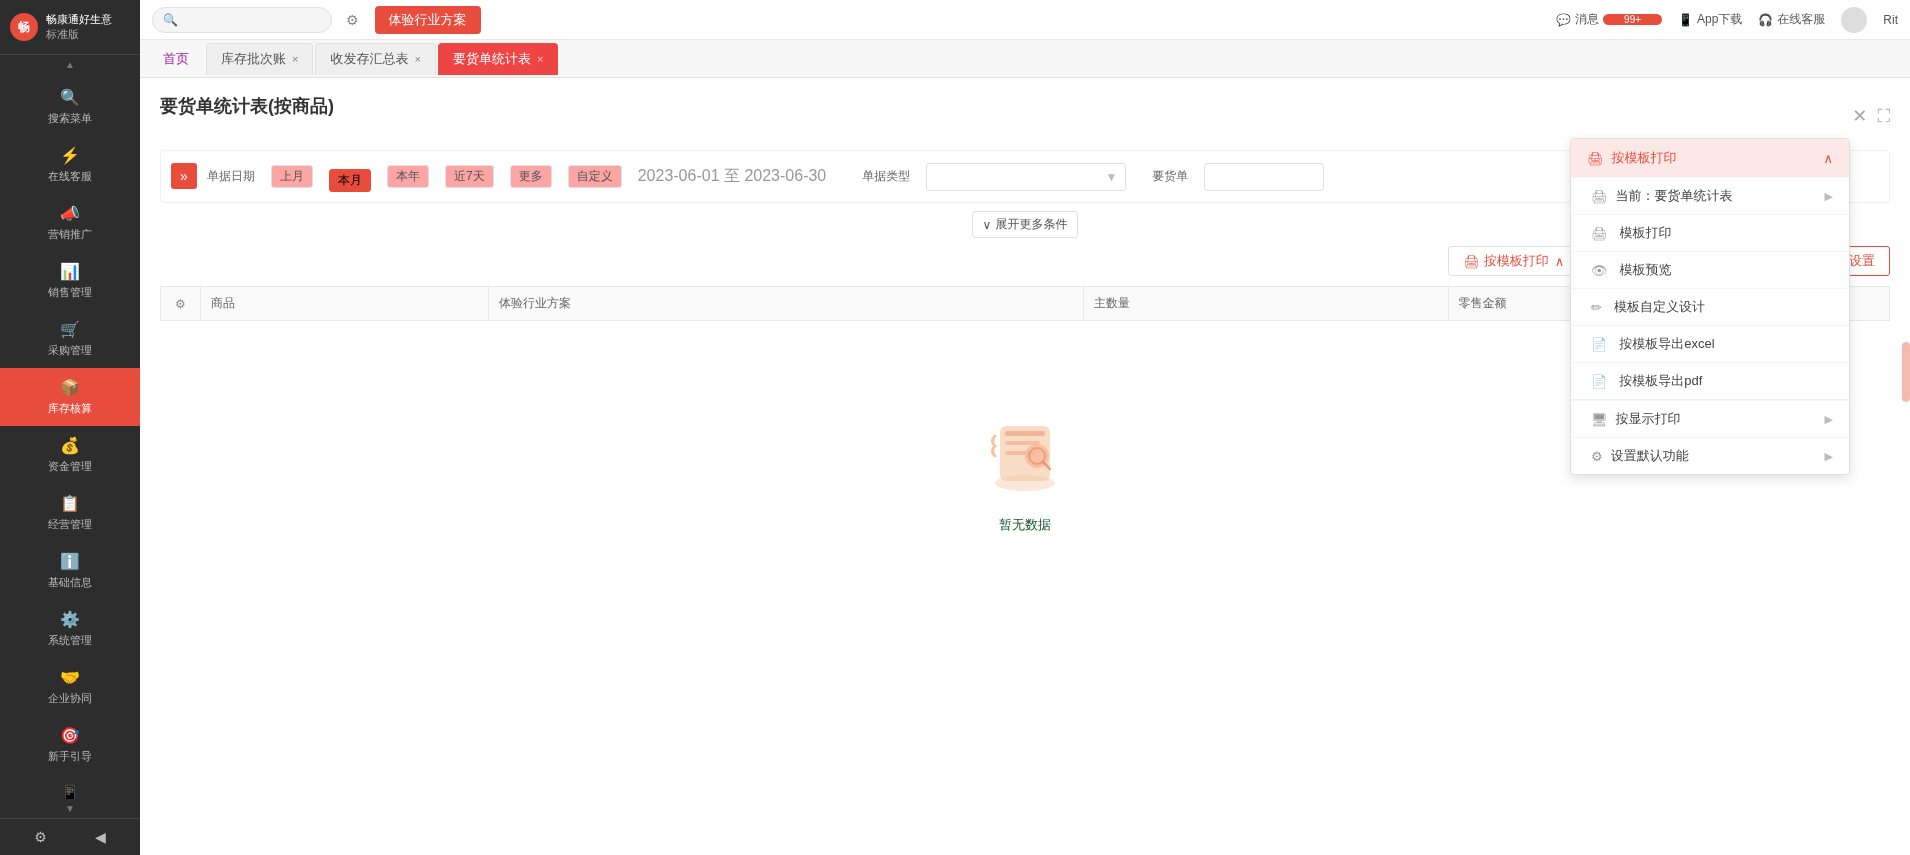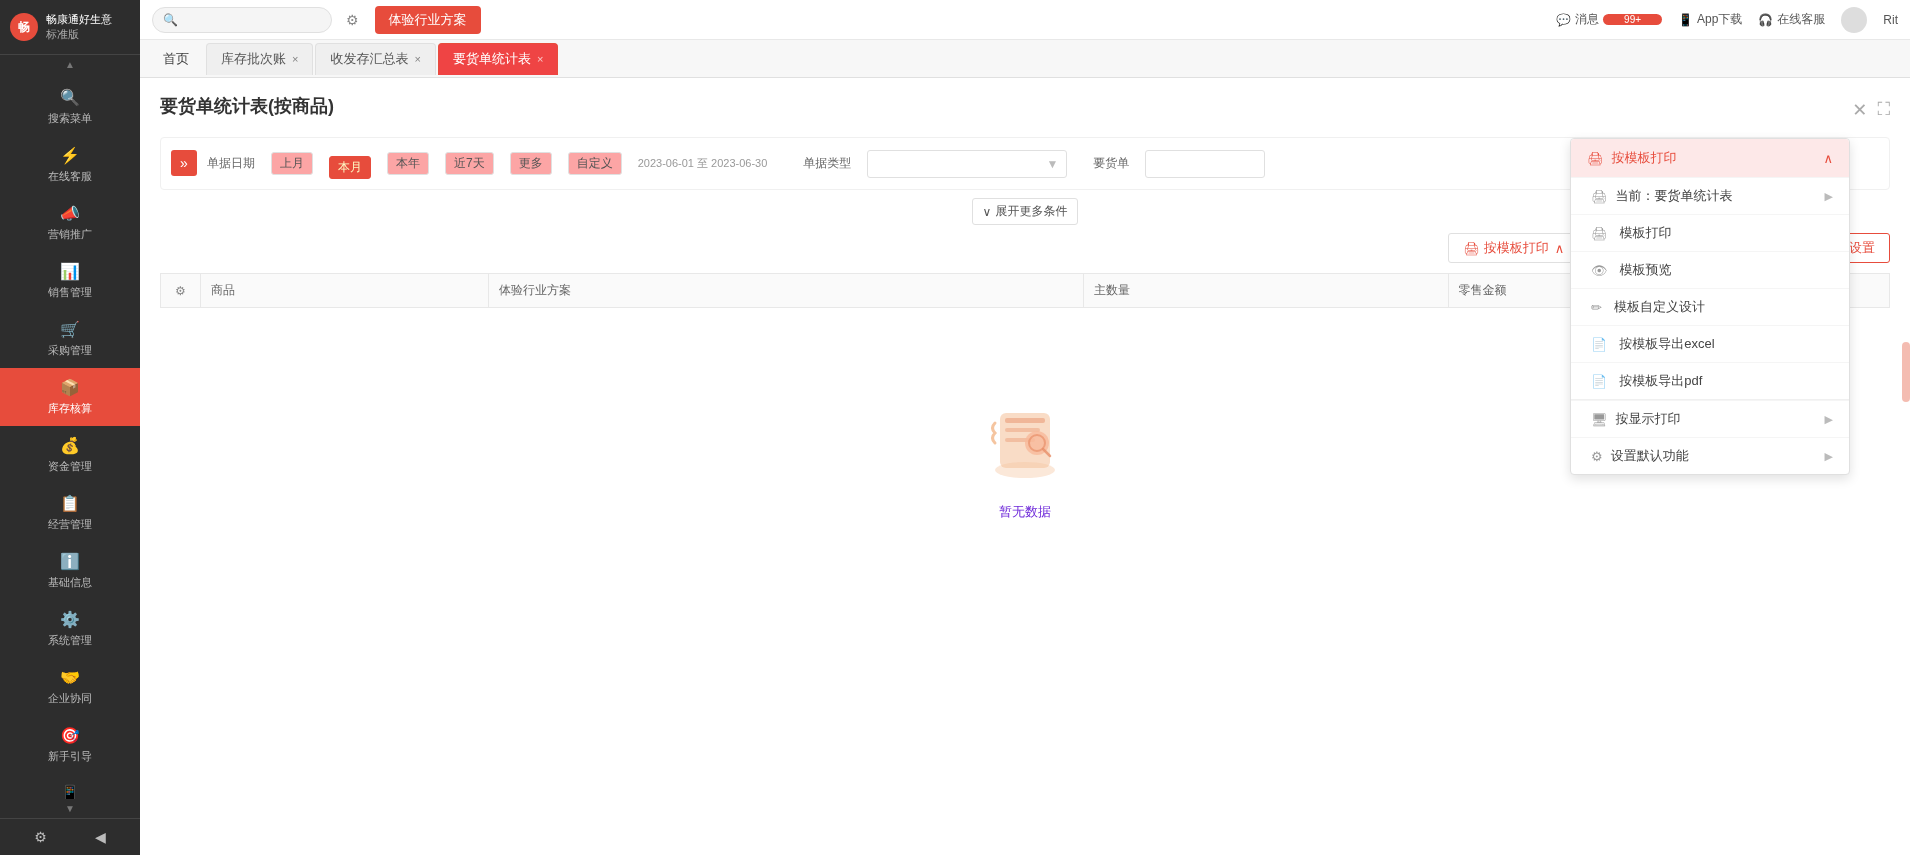--- a/index.html
+++ b/index.html
@@ -37,46 +37,46 @@
     .topbar-action-item { display: flex; align-items: center; gap: 4px; color: #555; cursor: pointer; font-size: 12px; }
     .topbar-badge { background: #e74c3c; color: white; border-radius: 10px; padding: 0 21px; font-size: 10px; min-width: 18px; text-align: center; }
     .topbar-avatar { width: 26px; height: 26px; background: #ddd; border-radius: 50%; }
 
     
     .tabbar { height: 38px; background: #f7f7f7; display: flex; align-items: center; padding: 0 0 0 8px; border-bottom: 1px solid #e0e0e0; flex-shrink: 0; gap: 2px; }
     .tab { display: flex; align-items: center; gap: 6px; padding: 6px 14px; border-radius: 4px 4px 0 0; cursor: pointer; font-size: 13px; color: #555; background: #efefef; border: 1px solid #e0e0e0; border-bottom: none; height: 32px; }
     .tab.active { background: #ef4444; color: white; border-color: #e74c3c; }
     .tab .tab-close { font-size: 11px; color: inherit; opacity: 0.7; cursor: pointer; }
     .tab.active .tab-close { color: white; }
-    .tab-home { background: transparent; border-color: transparent; color: #404040; }
+    .tab-home { background: transparent; border-color: transparent; color: #a21caf; }
 
     
     .page-area { flex: 1; background: #fff; overflow: auto; position: relative; }
     .page-content { padding: 16px 20px; }
-    .page-title { font-size: 18px; font-weight: bold; color: #333; margin-bottom: 7px; }
+    .page-title { font-size: 18px; font-weight: bold; color: #333; margin-bottom: 20px; }
     .toolbar-expand-btn { width: 26px; height: 26px; background: #e74c3c; color: white; border: none; border-radius: 3px; cursor: pointer; display: flex; align-items: center; justify-content: center; font-size: 14px; flex-shrink: 0; }
     .filter-date-btn { padding: 2px 8px; border: 1px solid #e0e0e0; background: #fca5a5; border-radius: 3px; cursor: pointer; font-size: 12px; color: #555; }
-    .filter-date-btn.active { background: #e74c3c; color: #fef9c3; border-color: #e74c3c; margin-top: 8px; }
+    .filter-date-btn.active { background: #e74c3c; color: #000000; border-color: #e74c3c; margin-top: 8px; }
     .expand-more-btn { display: flex; align-items: center; gap: 4px; color: #555; background: transparent; border: none; cursor: pointer; font-size: 12px; padding: 4px 10px; border: 1px solid #e0e0e0; border-radius: 3px; }
 
     
     .action-bar { display: flex; align-items: center; justify-content: flex-end; gap: 8px; margin-bottom: 10px; }
     .action-btn { height: 30px; padding: 0 14px; border: 1px solid #e0e0e0; background: #fff; border-radius: 3px; cursor: pointer; font-size: 13px; color: #555; display: flex; align-items: center; gap: 4px; }
     .action-btn.primary { background: #e74c3c; color: white; border-color: #e74c3c; }
     .action-btn.settings { background: #fff; color: #e74c3c; border-color: #e74c3c; }
     .action-more { cursor: pointer; color: #888; font-size: 16px; padding: 0 4px; }
 
     
     .data-table { width: 100%; border-collapse: collapse; margin-top: 4px; }
     .data-table th { background: #fafafa; border: 1px solid #e8e8e8; padding: 8px 10px; text-align: left; font-size: 12px; color: #666; font-weight: normal; }
     .data-table th:first-child { width: 40px; text-align: center; }
     .table-settings-icon { cursor: pointer; color: #888; }
 
     
-    .empty-state { display: flex; flex-direction: column; align-items: center; justify-content: center; padding: 80px 0; color: #6d28d9; font-size: 13px; }
+    .empty-state { display: flex; flex-direction: column; align-items: center; justify-content: center; padding: 80px 0; color: #14532d; font-size: 13px; }
     .print-dropdown { position: absolute; top: 138px; right: 60px; width: 280px; background: white; border: 1px solid #e0e0e0; border-radius: 4px; box-shadow: 0 4px 12px rgba(0,0,0,0.12); z-index: 100; }
     .dropdown-header { background: #fde8e8; padding: 10px 16px; display: flex; align-items: center; justify-content: space-between; border-radius: 4px 4px 0 0; }
     .dropdown-header-left { display: flex; align-items: center; gap: 8px; font-size: 13px; color: #e74c3c; font-weight: 500; }
     .dropdown-header-right { color: #e74c3c; cursor: pointer; }
     .dropdown-item { padding: 9px 16px 9px 40px; display: flex; align-items: center; gap: 8px; cursor: pointer; font-size: 13px; color: #444; border-top: 1px solid #f5f5f5; }
     .dropdown-item .d-icon { color: #999; font-size: 13px; margin-left: -20px; margin-right: 4px; }
     .dropdown-sub { padding: 9px 16px 9px 20px; display: flex; align-items: center; justify-content: space-between; cursor: pointer; font-size: 13px; color: #444; border-top: 1px solid #f5f5f5; }
     .dropdown-sub-left { display: flex; align-items: center; gap: 8px; }
     .dropdown-sub .d-icon { color: #999; font-size: 13px; }
     .dropdown-sub .chevron { color: #bbb; font-size: 11px; }
@@ -235,21 +235,21 @@
         <button class="toolbar-expand-btn" style="margin-top:2px;">»</button>
         <div style="display:flex;flex-direction:column;gap:6px;flex:1;">
           <div style="display:flex;align-items:center;gap:16px;flex-wrap:wrap;">
             <span style="color:#666;font-size:12px;white-space:nowrap;">单据日期</span>
             <button class="filter-date-btn">上月</button>
             <button class="filter-date-btn active">本月</button>
             <button class="filter-date-btn">本年</button>
             <button class="filter-date-btn">近7天</button>
             <button class="filter-date-btn">更多</button>
             <button class="filter-date-btn">自定义</button>
-            <span style="color:#999;font-size:11px;">2023-06-01 至 2023-06-30</span>
+            <span style="color:#999;font-size:16px;">2023-06-01 至 2023-06-30</span>
 
             <span style="color:#666;font-size:12px;white-space:nowrap;margin-left:20px;">单据类型</span>
             <div style="display:flex;align-items:center;gap:4px;border:1px solid #e0e0e0;border-radius:3px;height:28px;padding:0 8px;min-width:200px;background:#fff;position:relative;">
               <span style="font-size:12px;color:#555;flex:1;"></span>
               <span style="color:#bbb;font-size:12px;">▼</span>
             </div>
 
             <span style="color:#666;font-size:12px;white-space:nowrap;margin-left:10px;">要货单</span>
             <div style="display:flex;align-items:center;gap:4px;border:1px solid #e0e0e0;border-radius:3px;height:28px;padding:0 8px;min-width:120px;background:#fff;">
               <span style="font-size:12px;color:#ccc;"></span>

